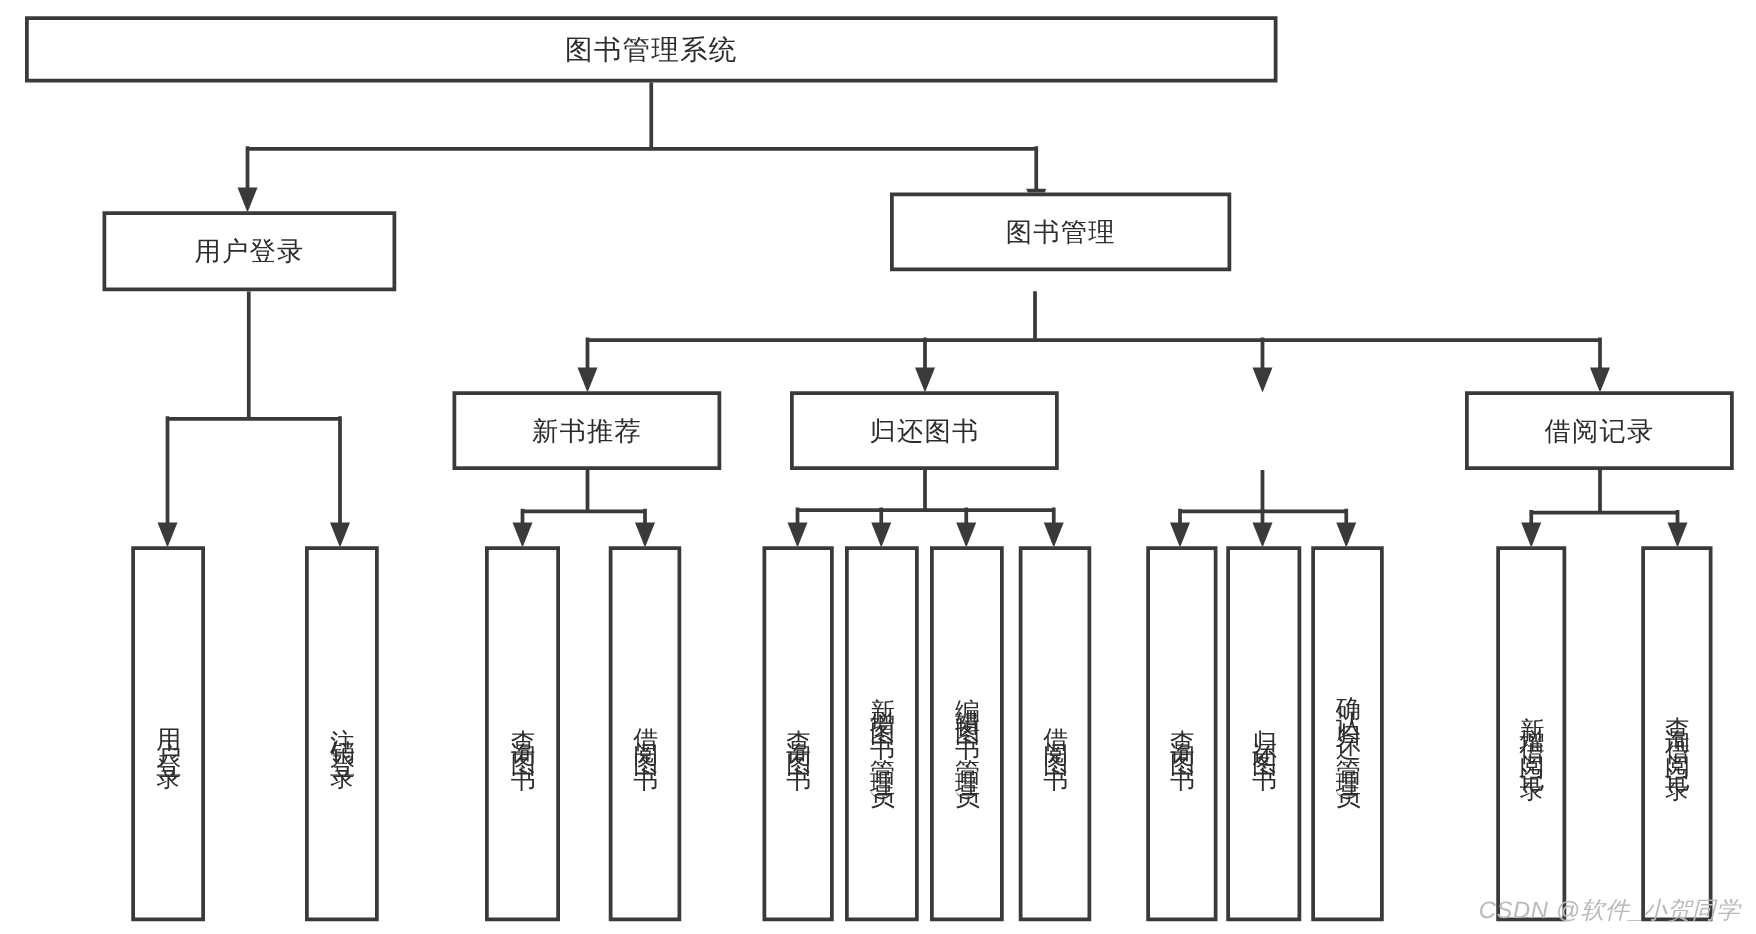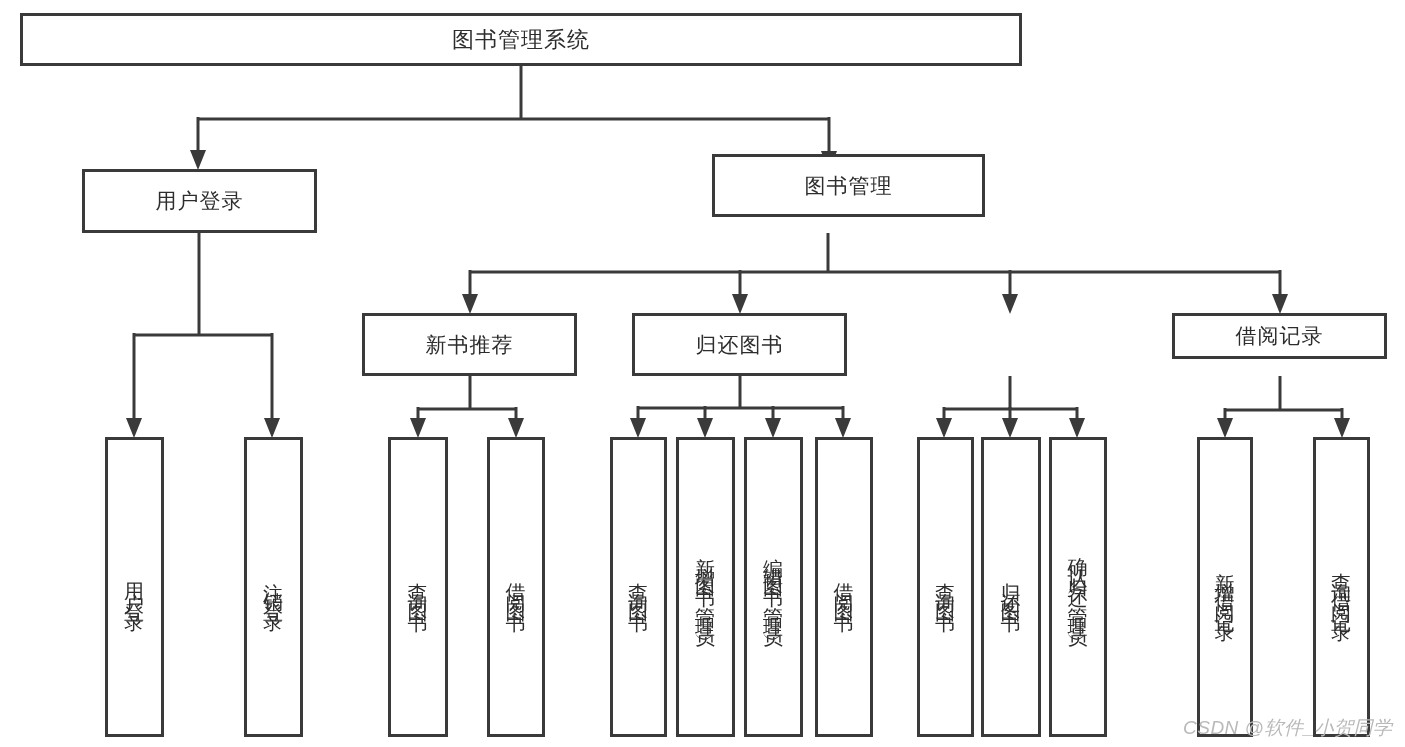--- a/index.html
+++ b/index.html
@@ -111,21 +111,21 @@
     </g>
   </svg>
 
   <div class="box hbox root" style="left:20px;top:13px;width:1002px;height:53px;">图书管理系统</div>
 
   <div class="box hbox" style="left:82px;top:169px;width:235px;height:64px;">用户登录</div>
   <div class="box hbox" style="left:712px;top:154px;width:273px;height:63px;">图书管理</div>
 
   <div class="box hbox" style="left:362px;top:313px;width:215px;height:63px;">新书推荐</div>
   <div class="box hbox" style="left:632px;top:313px;width:215px;height:63px;">归还图书</div>
-  <div class="box hbox" style="left:1172px;top:313px;width:215px;height:46px;">借阅记录</div>
+  <div class="box hbox" style="left:1172px;top:313px;width:215px;height:63px;">借阅记录</div>
 
   <div class="box vbox" style="left:105px;top:437px;width:59px;height:300px;">
     <span class="vtext">用户登录</span>
   </div>
   <div class="box vbox" style="left:244px;top:437px;width:59px;height:300px;">
     <span class="vtext">注销登录</span>
   </div>
 
   <div class="box vbox" style="left:388px;top:437px;width:60px;height:300px;">
     <span class="vtext">查询图书</span>

